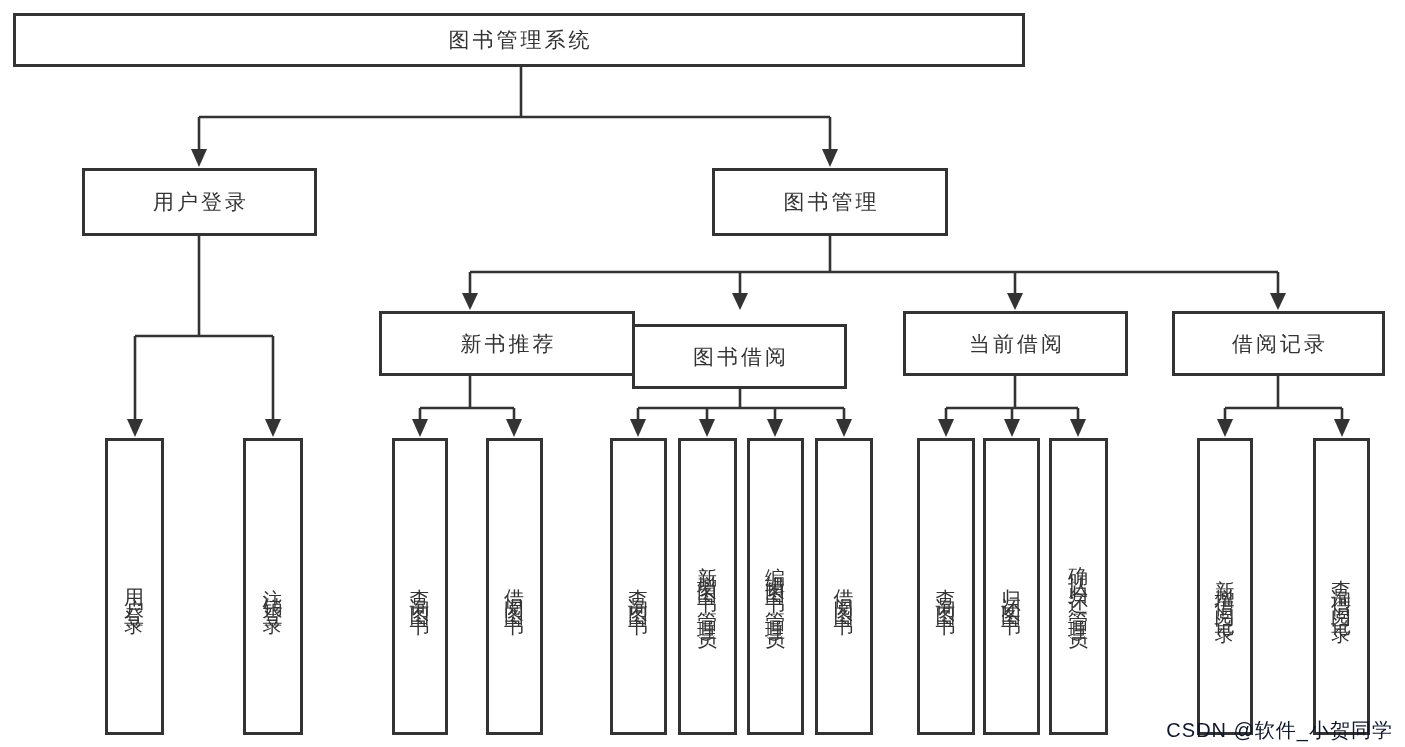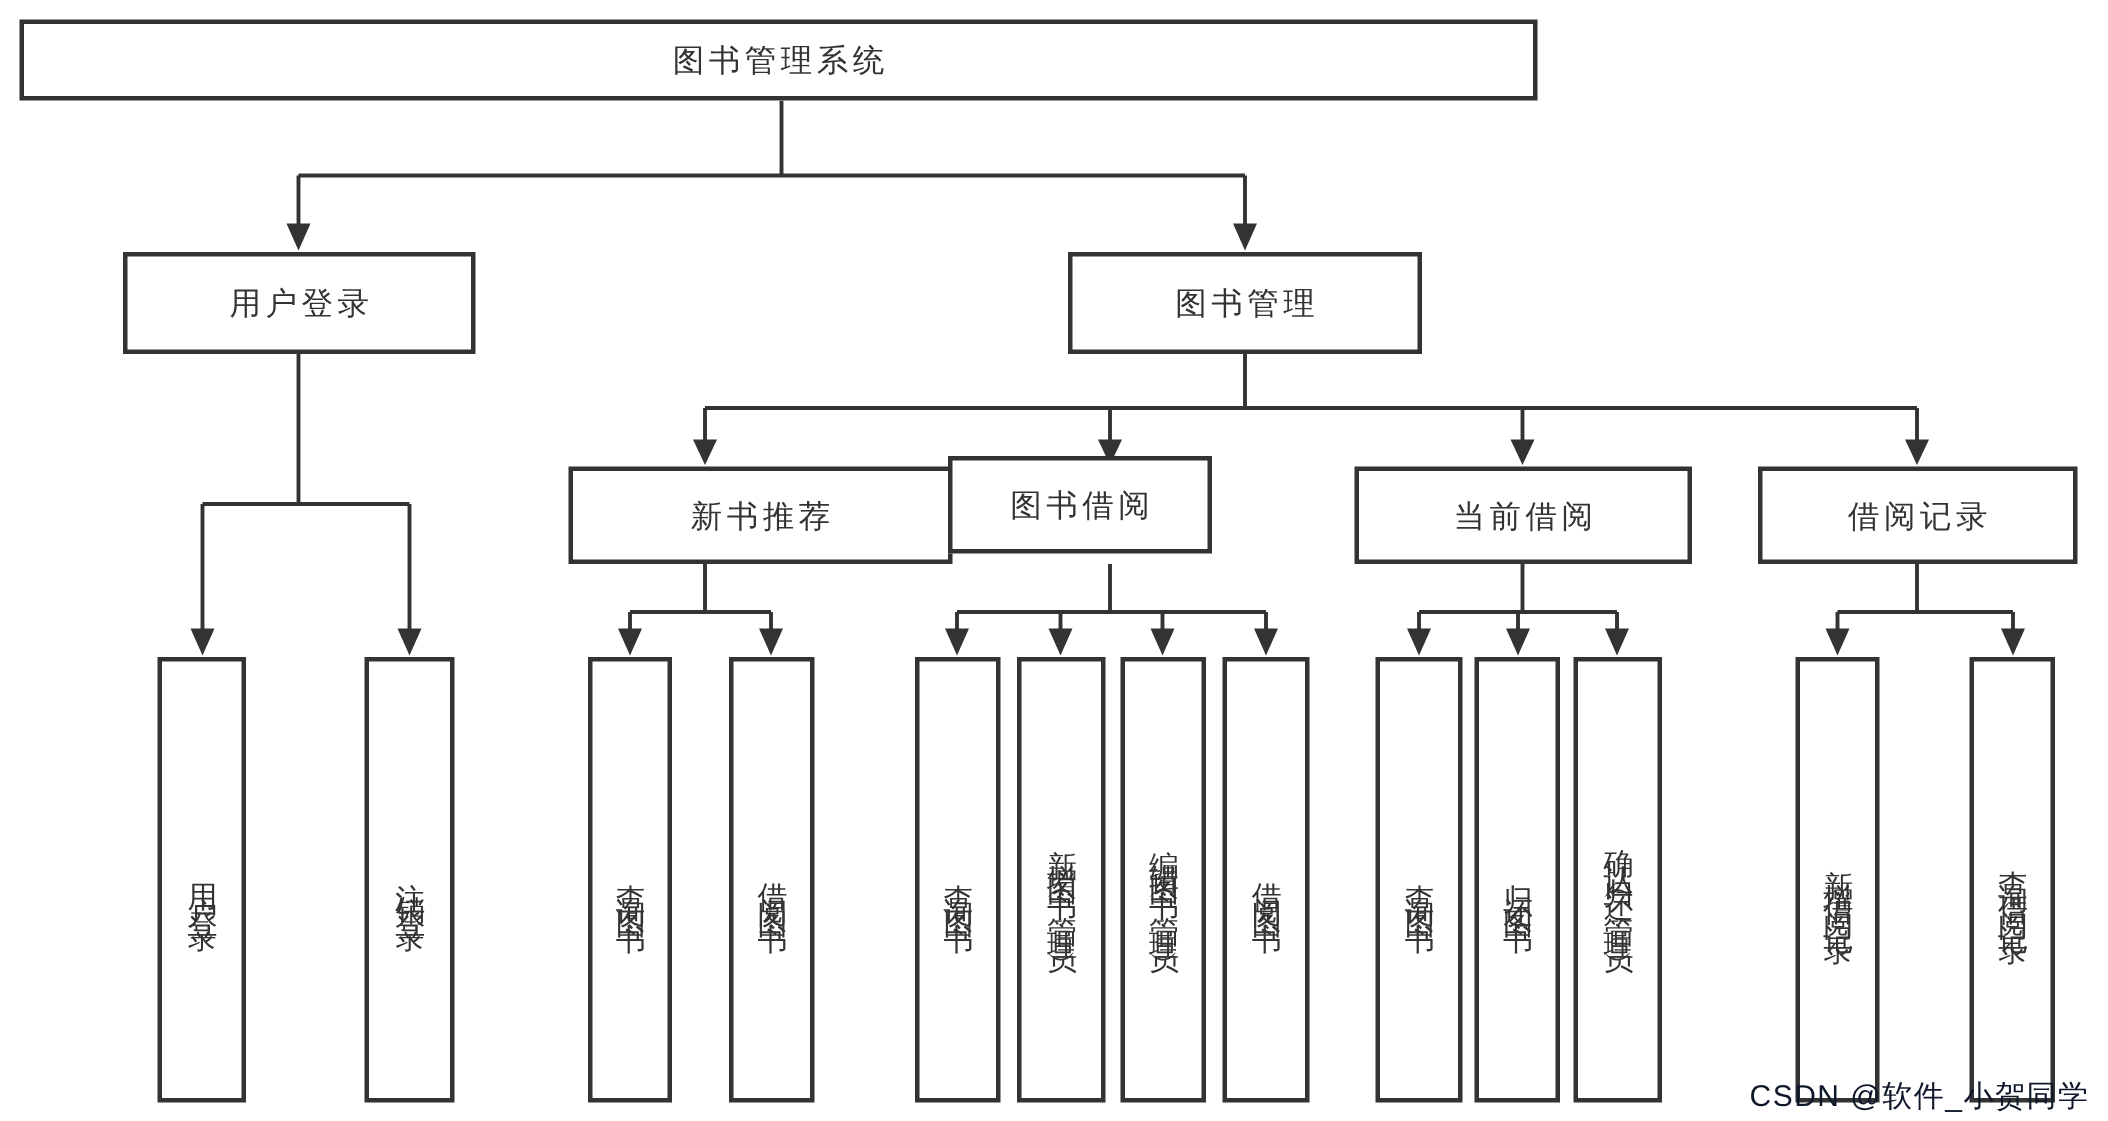--- a/index.html
+++ b/index.html
@@ -124,21 +124,21 @@
   <div class="node h" style="left:82px;top:168px;width:235px;height:68px">
     <span>用户登录</span>
   </div>
   <div class="node h" style="left:712px;top:168px;width:236px;height:68px">
     <span>图书管理</span>
   </div>
 
   <div class="node h" style="left:379px;top:311px;width:256px;height:65px">
     <span>新书推荐</span>
   </div>
-  <div class="node h" style="left:632px;top:304px;width:176px;height:65px">
+  <div class="node h" style="left:632px;top:324px;width:215px;height:65px">
     <span>图书借阅</span>
   </div>
   <div class="node h" style="left:1172px;top:311px;width:213px;height:65px">
     <span>借阅记录</span>
   </div>
   <div class="node h" style="left:903px;top:311px;width:225px;height:65px">
     <span>当前借阅</span>
   </div>
 
   <div class="node v" style="left:105px;top:438px;width:59px;height:297px">

